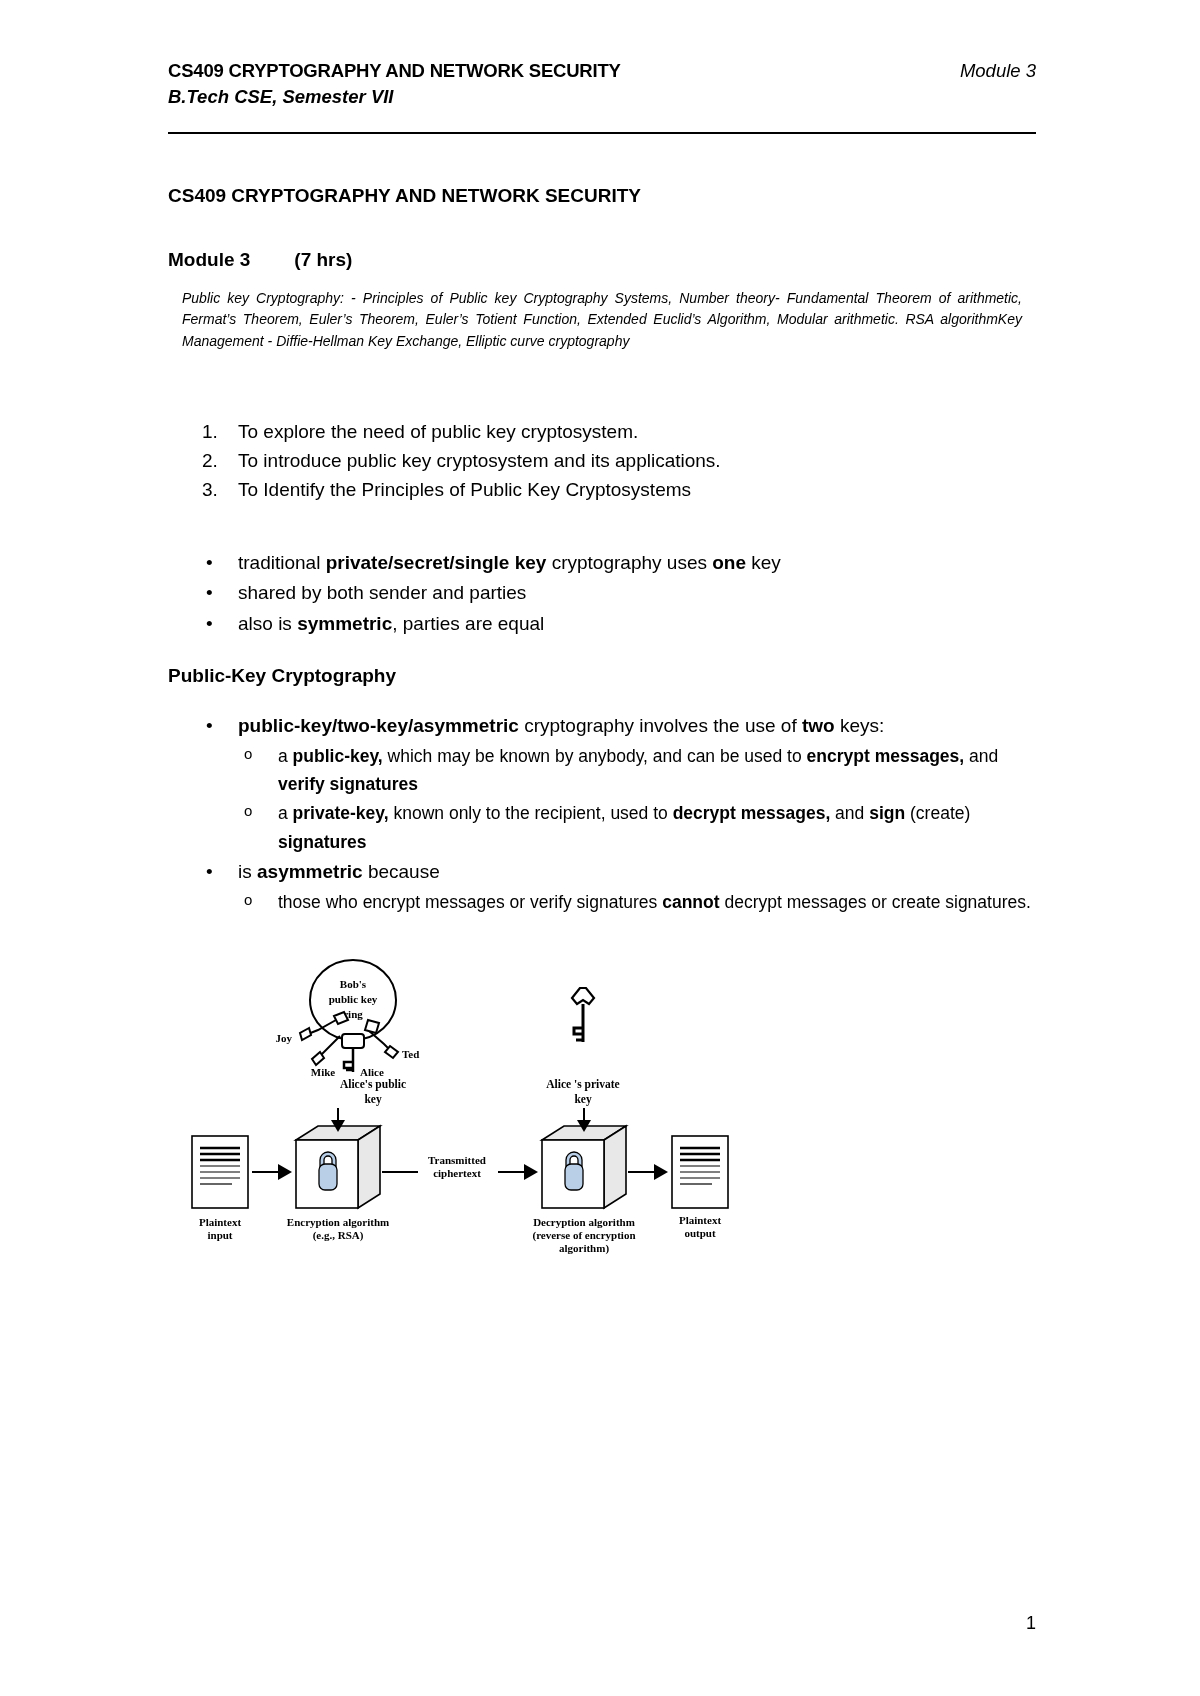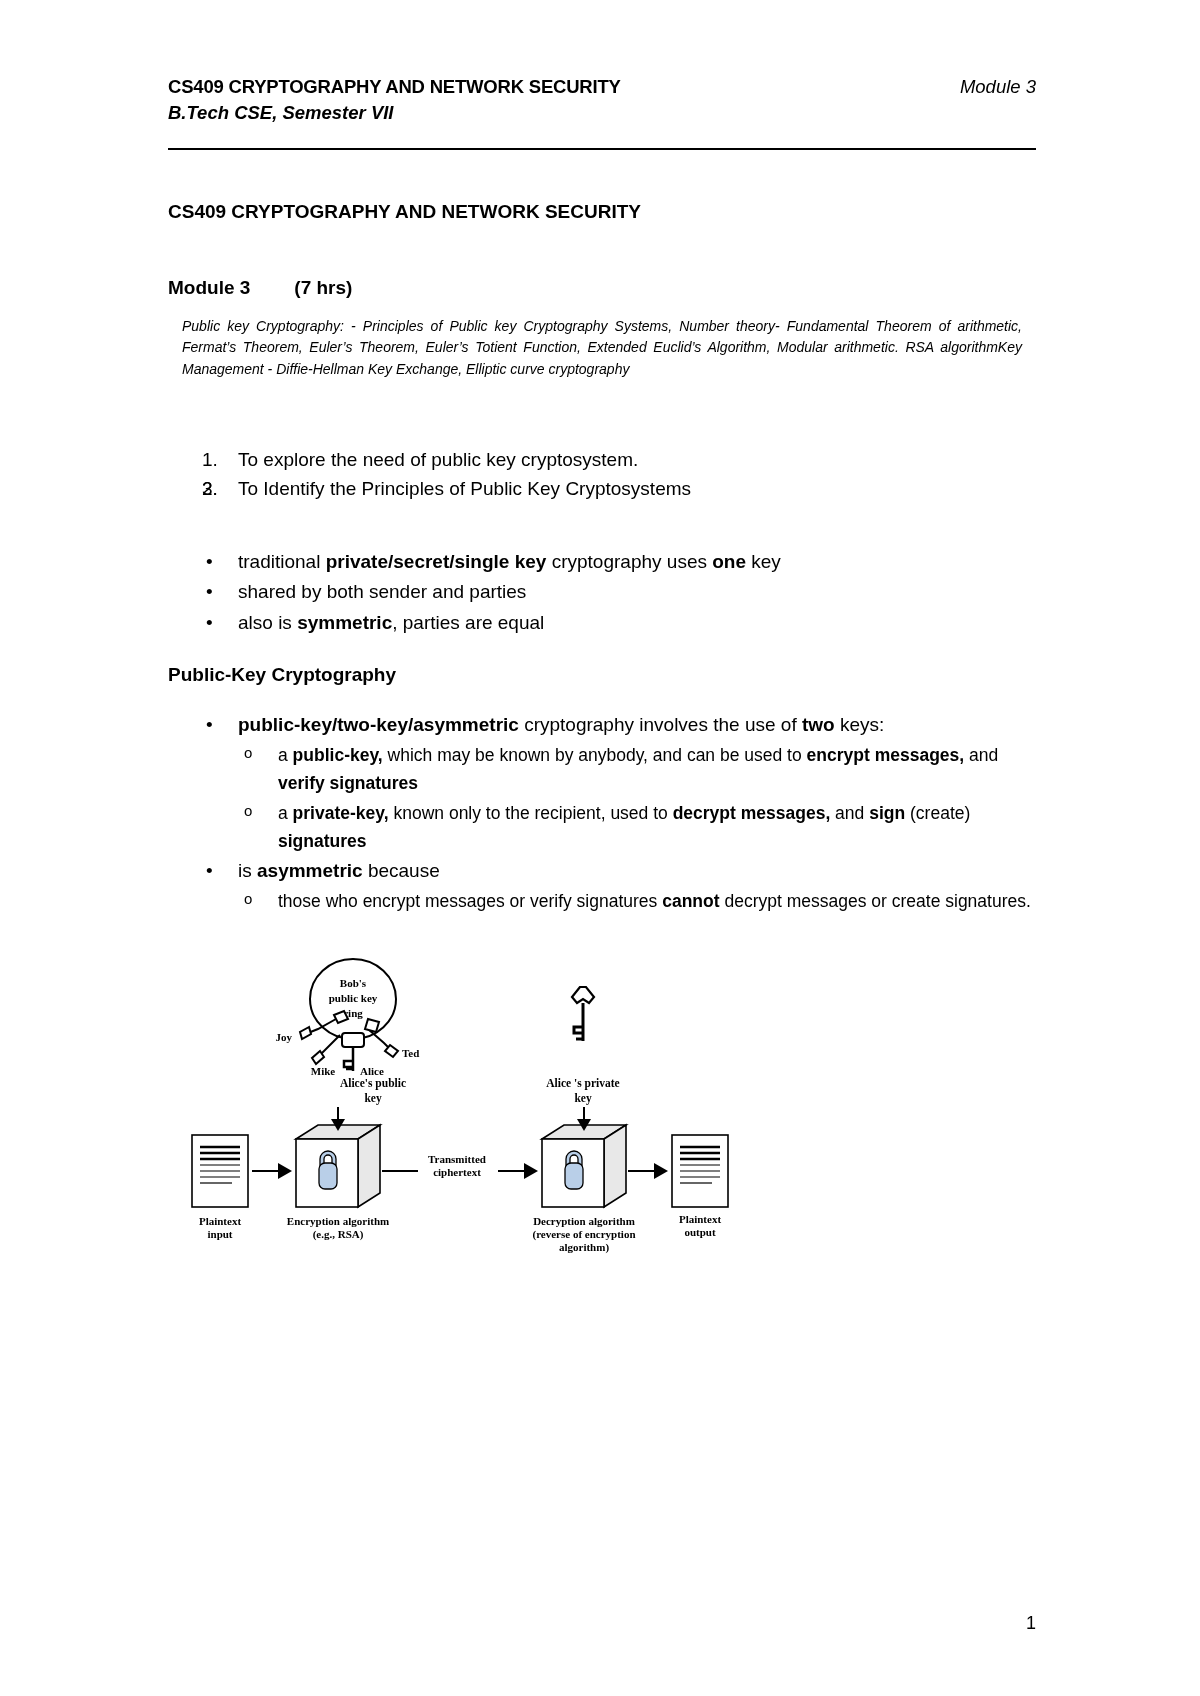--- a/index.html
+++ b/index.html
@@ -16,21 +16,21 @@
     width: 1200px;
     height: 1696px;
     margin: 0 auto;
     background: #ffffff;
     overflow: hidden;
     box-sizing: border-box;
   }
   .content {
     position: absolute;
     left: 168px;
-    top: 76px;
+    top: 60px;
     width: 868px;
   }
 
   
   .doc-header {
     position: relative;
     width: 100%;
   }
   .hdr-row {
     display: flex;
@@ -73,21 +73,20 @@
     margin-bottom: 36px;
   }
   .mod-line {
     font-size: 19px;
     font-weight: bold;
     margin-bottom: 2px;
   }
   .mod-line .hrs {
     display: inline-block;
     margin-left: 44px;
-    margin-top: 12px;
   }
   .abstract {
     font-size: 14px;
     text-align: justify;
     line-height: 1.52;
     margin: 14px;
     font-style: italic;
   }
   .spacer-lg { height: 30px; }
   .spacer-md { height: 22px; }
@@ -203,21 +202,21 @@
 
       <p class="abstract">Public key Cryptography: - Principles of Public key Cryptography Systems, Number theory- Fundamental Theorem of arithmetic, Fermat’s Theorem, Euler’s Theorem, Euler’s Totient Function, Extended Euclid’s Algorithm, Modular arithmetic. RSA algorithmKey Management - Diffie-Hellman Key Exchange, Elliptic curve cryptography</p>
 
       <div class="spacer-lg"></div>
 
 
       <div class="spacer-md"></div>
 
       <ol class="num-list" id="objectives-list">
           <li><span class="mark">1.</span><span>To  explore the need of public key cryptosystem.</span></li>
-          <li><span class="mark">2.</span></li>
+          <li><span class="mark">2.</span><span>To introduce  public key cryptosystem and its applications.</span></li>
           <li><span class="mark">3.</span><span>To Identify the  Principles of Public Key Cryptosystems</span></li>
         </ol>
 
       <div class="spacer-md"></div>
 
 
       <div class="spacer-md"></div>
 
       <ul class="bul" id="private-bullets">
           <li><span class="dot">•</span><span><span>traditional </span><span class="b">private/secret/single key</span><span> cryptography uses </span><span class="b">one</span><span> key</span></span></li>

